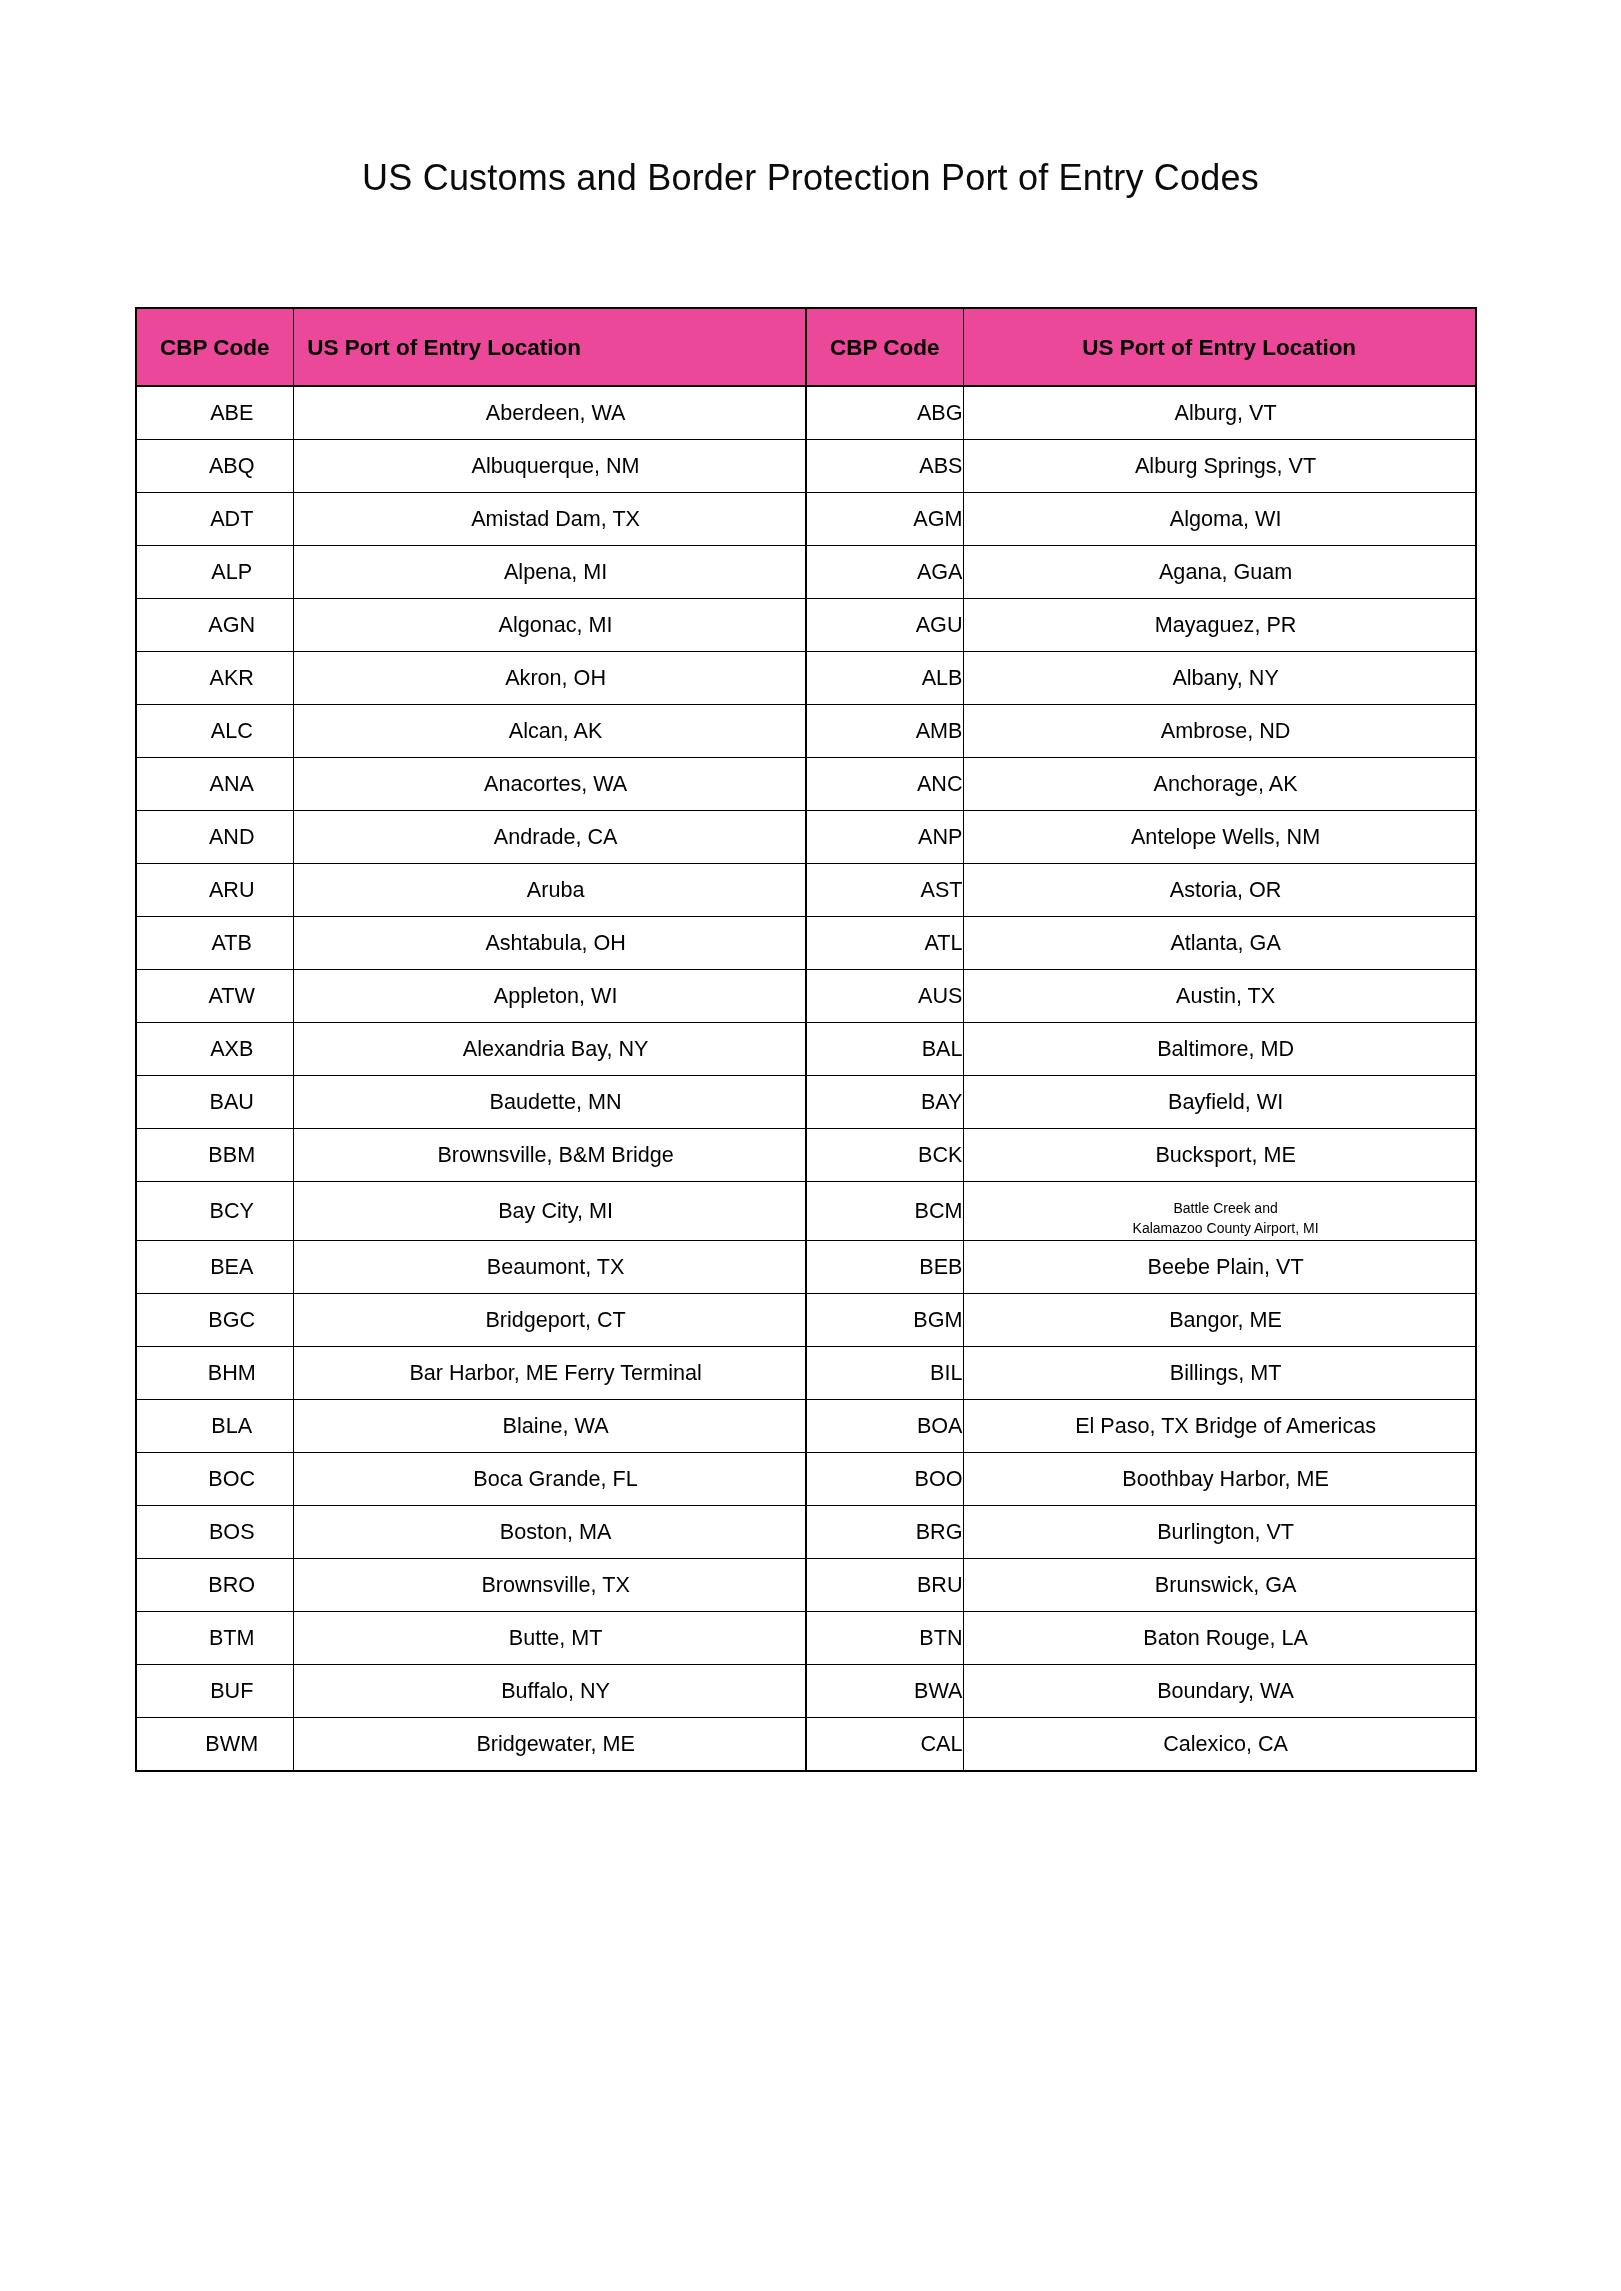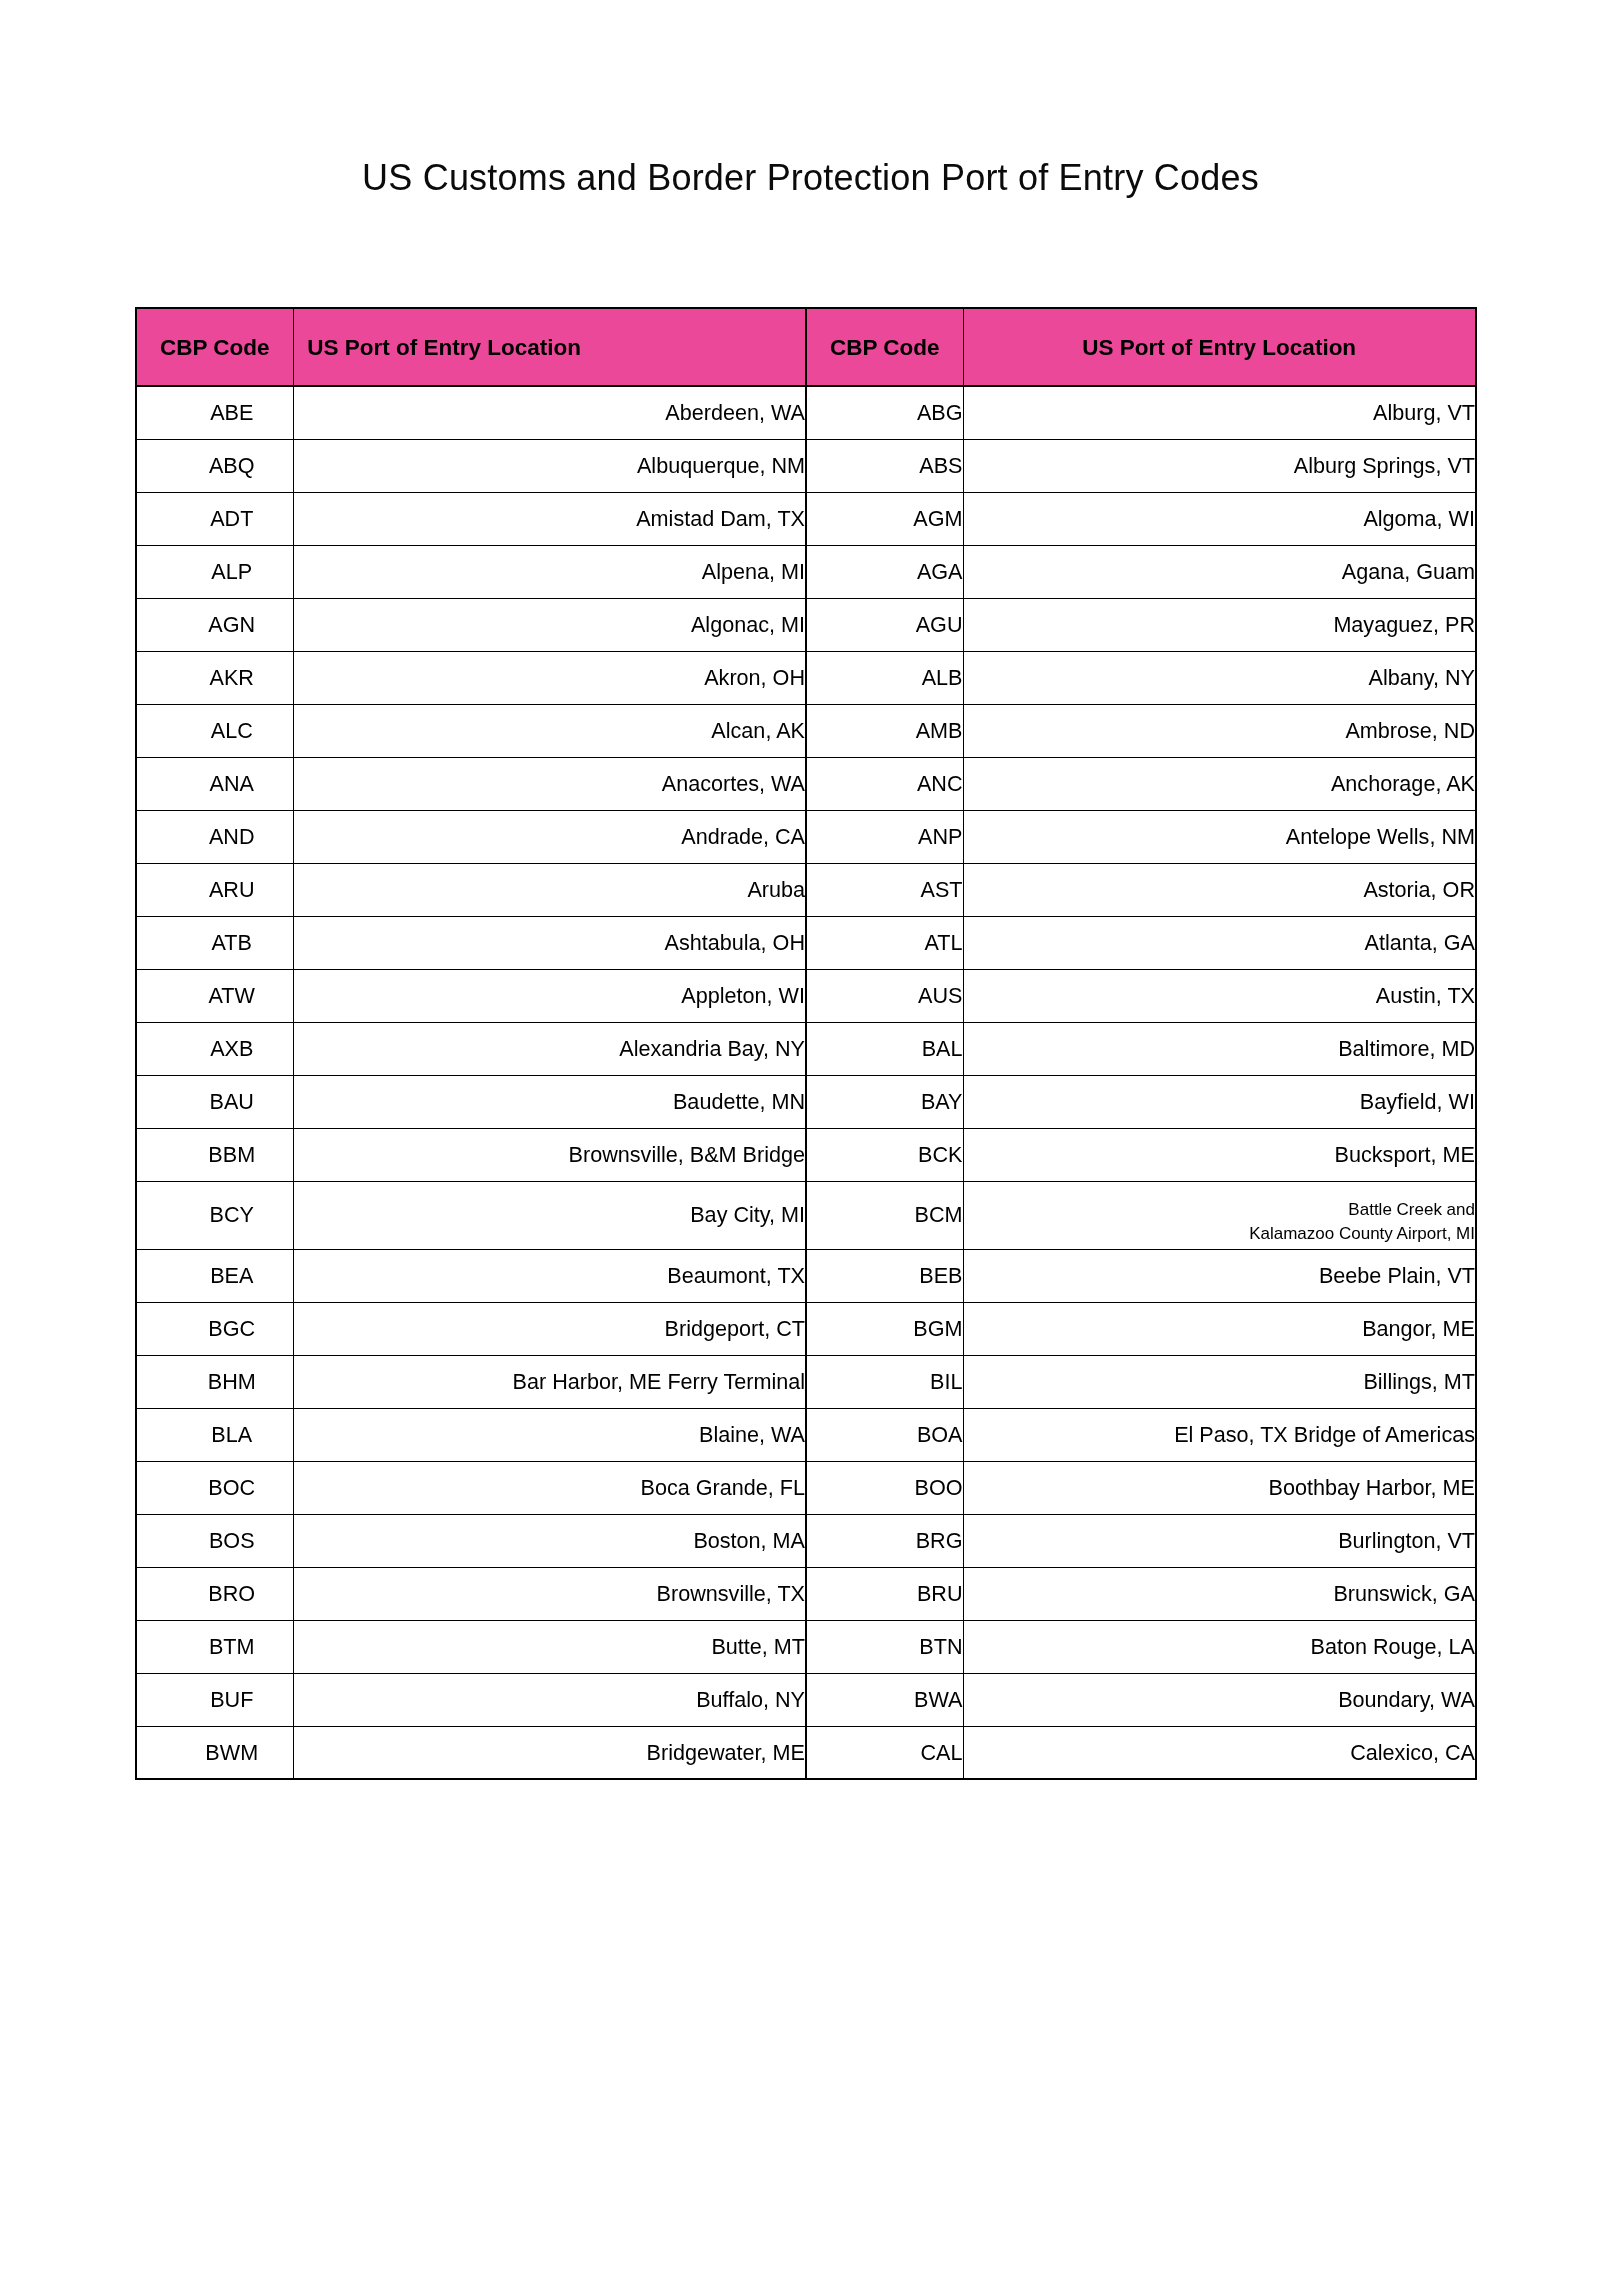--- a/index.html
+++ b/index.html
@@ -75,25 +75,25 @@
   }
   table.poe thead th.h-loc-center {
     text-align: center;
   }
   table.poe tbody tr { height: 53px; }
   table.poe td.code {
     text-align: center;
     padding-left: 34px;
   }
   table.poe td.loc {
-    text-align: right;
+    text-align: center;
     padding-left: 12.7px;
   }
   table.poe td.loc.two-line {
-    font-size: 17px;
+    font-size: 14px;
     line-height: 1.45;
     padding-top: 16px;
     padding-bottom: 2px;
     margin-top: 34px;
   }
   table.poe td.loc.two-line .ln { display: block; }
   
   table.poe th.sep-left, table.poe td.sep-left {
     border-left: 2.9px solid #000000;
     text-align: right;

